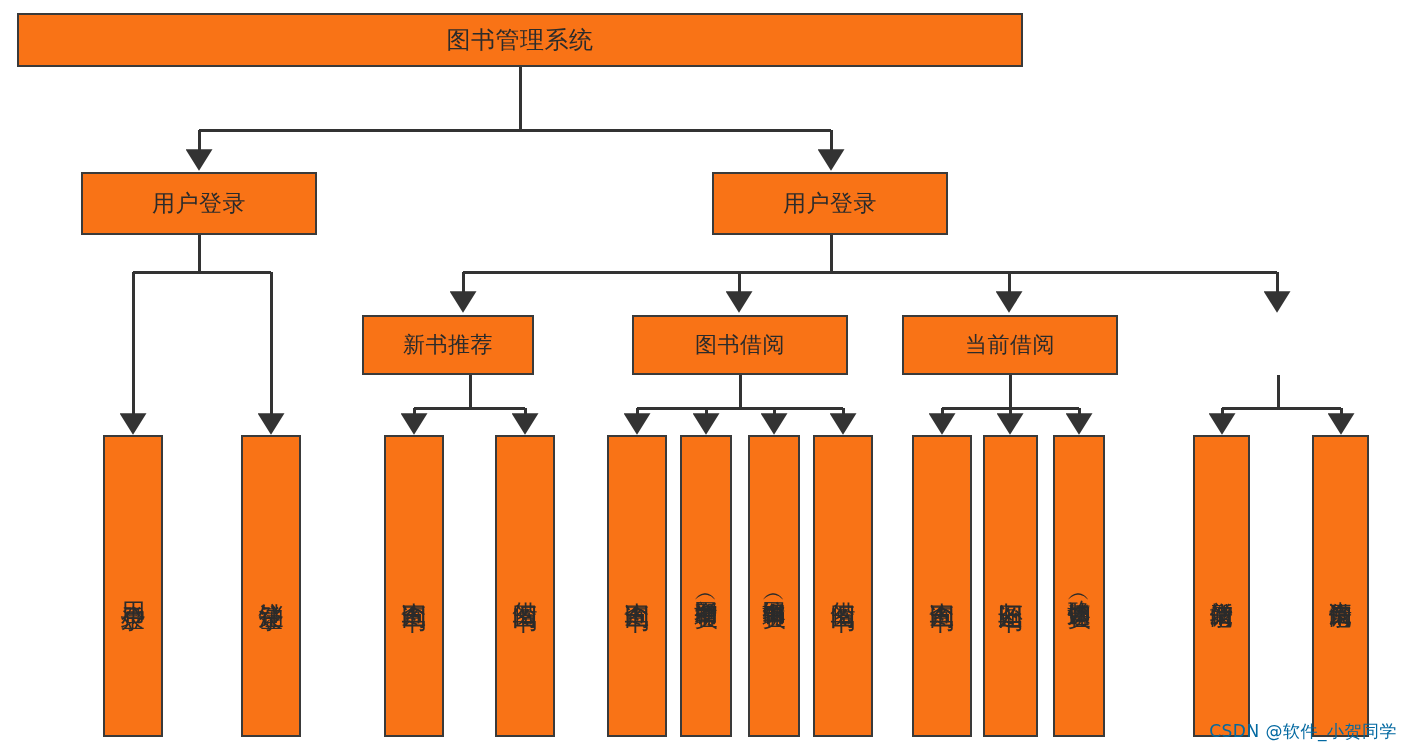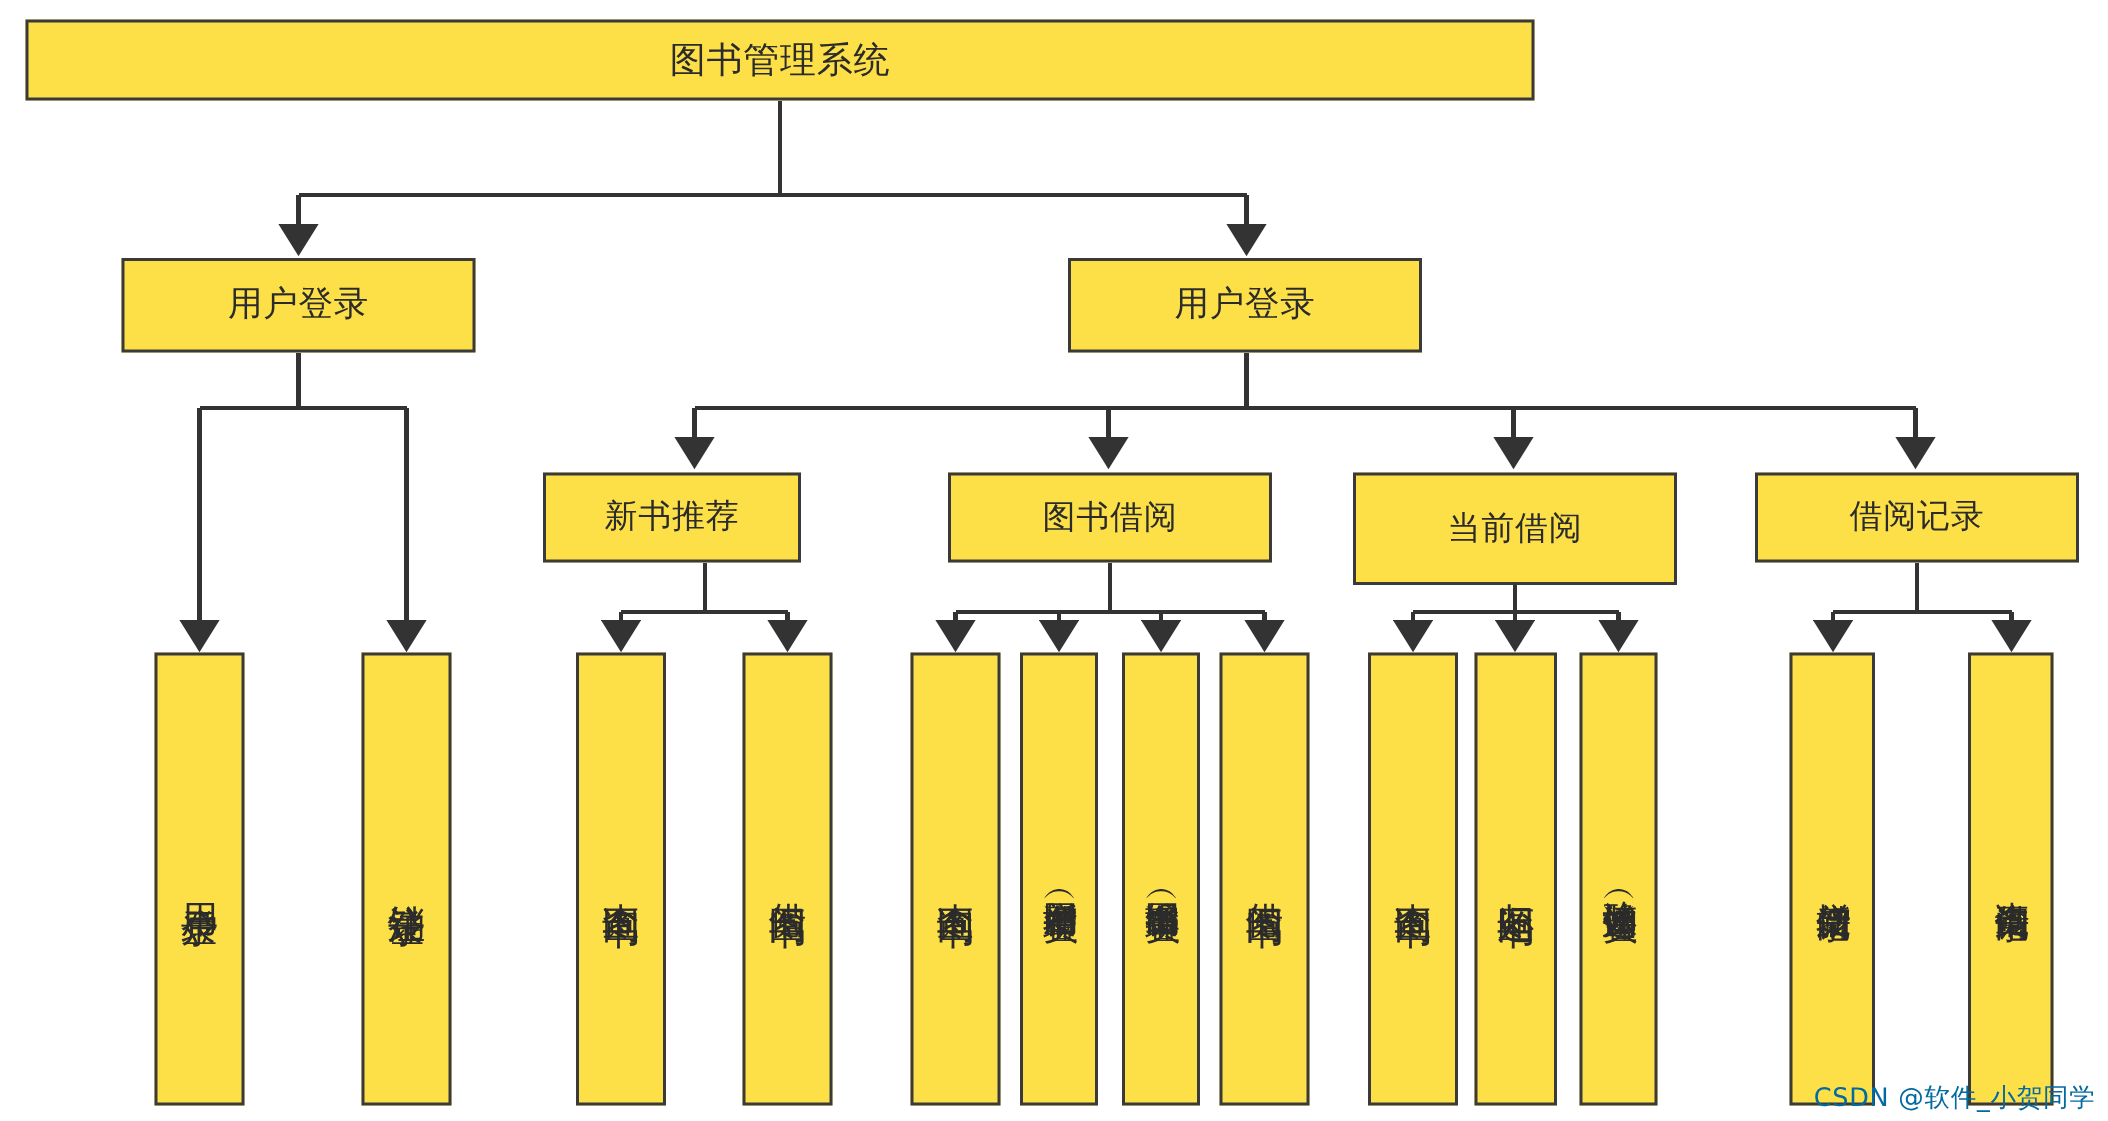--- a/index.html
+++ b/index.html
@@ -22,21 +22,21 @@
   #edges-layer {
     position: absolute;
     left: 0;
     top: 0;
     width: 1405px;
     height: 747px;
   }
   .node {
     position: absolute;
     box-sizing: border-box;
-    background: #fde047;
+    background: #f97316;
     border: 2px solid #3a3a3a;
     display: flex;
     align-items: center;
     justify-content: center;
     z-index: 2;
   }
   .node-label {
     color: #2b2b2b;
     letter-spacing: 0.5px;
     line-height: 1.18;
@@ -141,27 +141,24 @@
   </div>
 
   <div class="node node-l2" style="left:362px; top:315px; width:172px; height:60px;">
     <span class="node-label">新书推荐</span>
   </div>
 
   <div class="node node-l2" style="left:632px; top:315px; width:216px; height:60px;font-family:Liberation Serif, serif;">
     <span class="node-label">图书借阅</span>
   </div>
 
-  <div class="node node-l2" style="left:902px; top:315px; width:216px; height:75px;">
+  <div class="node node-l2" style="left:902px; top:315px; width:216px; height:60px;">
     <span class="node-label">当前借阅</span>
   </div>
 
-  <div class="node node-l2" style="left:1170px; top:315px; width:216px; height:60px;">
-    <span class="node-label">借阅记录</span>
-  </div>
 
   <div class="node node-leaf" style="left:103px; top:435px; width:60px; height:302px;">
     <span class="node-label">用户登录</span>
   </div>
 
   <div class="node node-leaf" style="left:241px; top:435px; width:60px; height:302px;">
     <span class="node-label">注销登录</span>
   </div>
 
   <div class="node node-leaf" style="left:384px; top:435px; width:60px; height:302px;">

